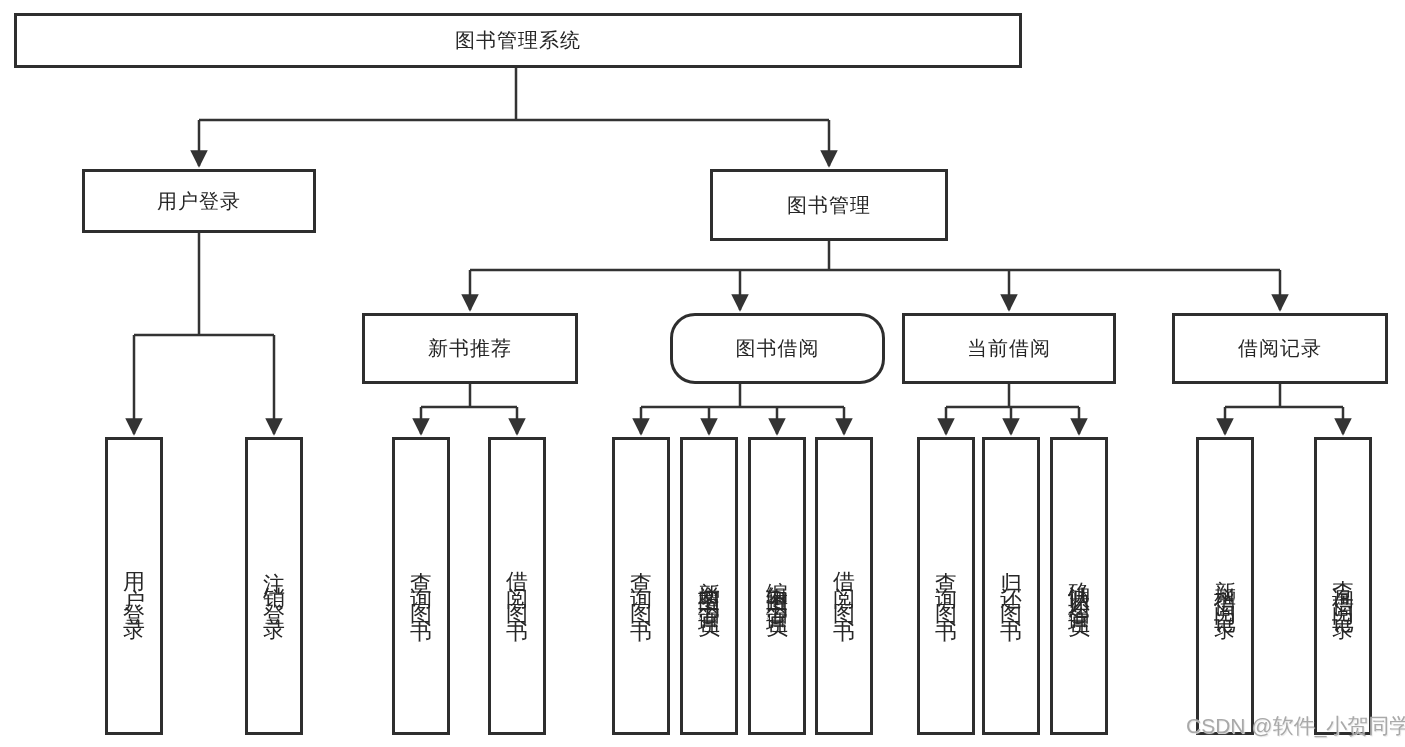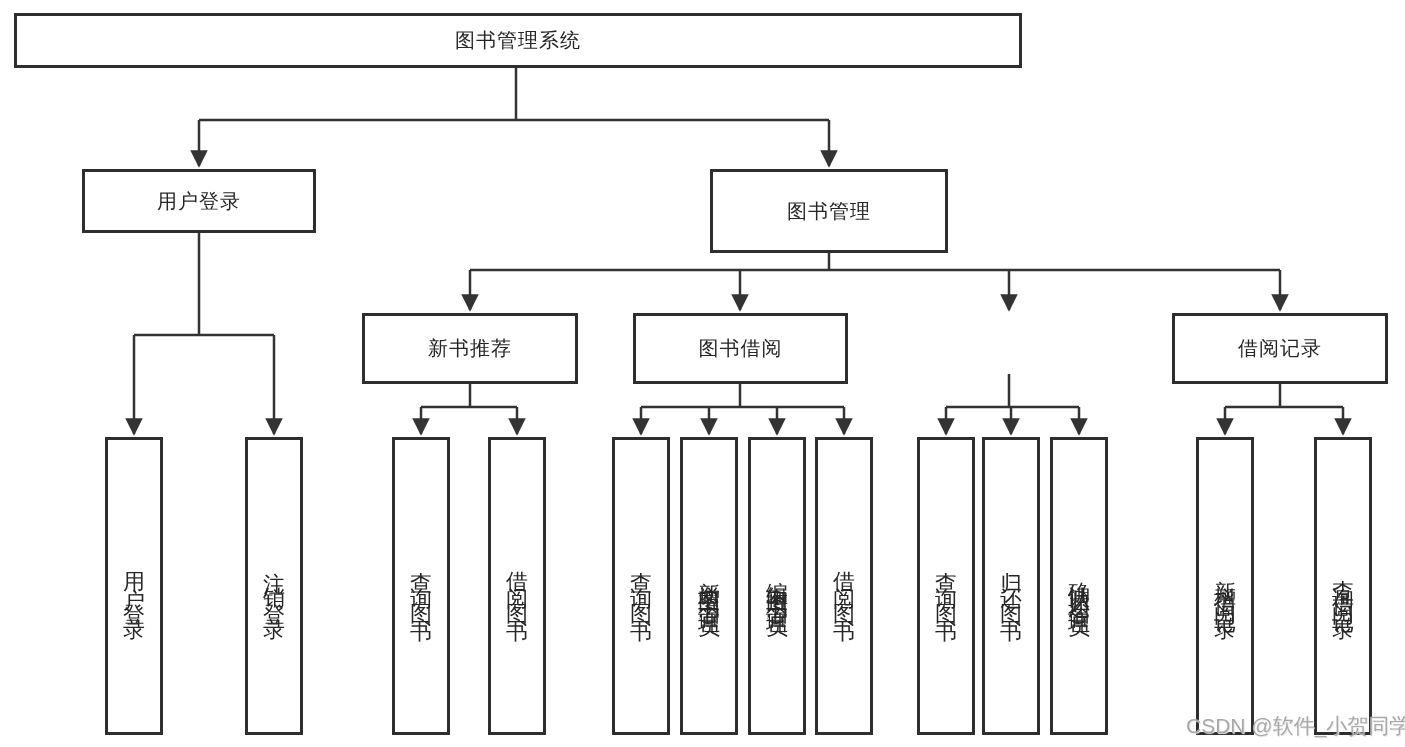--- a/index.html
+++ b/index.html
@@ -33,24 +33,24 @@
     justify-content: center;
     color: #262626;
     z-index: 2;
   }
   .hnode {
     font-size: 20px;
     letter-spacing: 1px;
   }
   .root  { left: 14px;  top: 13px;  width: 1008px; height: 55px; }
   .l2a   { left: 82px;  top: 169px; width: 234px;  height: 64px; }
-  .l2b   { left: 710px; top: 169px; width: 238px;  height: 84px; }
+  .l2b   { left: 710px; top: 169px; width: 238px;  height: 72px; }
   .l3    { top: 313px; height: 71px; }
   .l3a   { left: 362px;  width: 216px; }
-  .l3b   { left: 633px;  width: 215px; }
+  .l3b   { left: 670px;  width: 215px; border-radius: 25px; }
   .l3c   { left: 902px;  width: 214px; }
   .l3d   { left: 1172px; width: 216px; }
   .leaf {
     top: 437px;
     width: 58px;
     height: 298px;
     writing-mode: vertical-rl;
     font-size: 22px;
     line-height: 1;
   }
@@ -128,20 +128,21 @@
     </g>
   </svg>
 
   <div class="node hnode root">图书管理系统</div>
 
   <div class="node hnode l2a">用户登录</div>
   <div class="node hnode l2b">图书管理</div>
 
   <div class="node hnode l3 l3a">新书推荐</div>
   <div class="node hnode l3 l3b">图书借阅</div>
+  <div class="node hnode l3 l3c">当前借阅</div>
   <div class="node hnode l3 l3d">借阅记录</div>
 
   <div class="node leaf sp-wide" style="left:105px">用户登录</div>
   <div class="node leaf sp-wide" style="left:245px">注销登录</div>
   <div class="node leaf sp-wide" style="left:392px">查询图书</div>
   <div class="node leaf sp-wide" style="left:488px">借阅图书</div>
   <div class="node leaf sp-wide" style="left:612px">查询图书</div>
   <div class="node leaf sp-tight" style="left:680px">新增图书（管理员）</div>
   <div class="node leaf sp-tight" style="left:748px">编辑图书（管理员）</div>
   <div class="node leaf sp-wide" style="left:815px">借阅图书</div>

